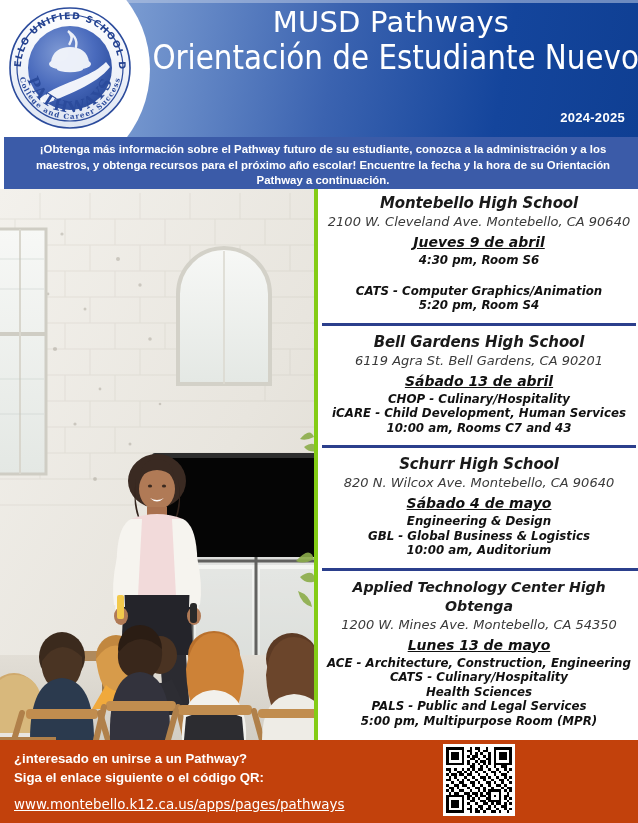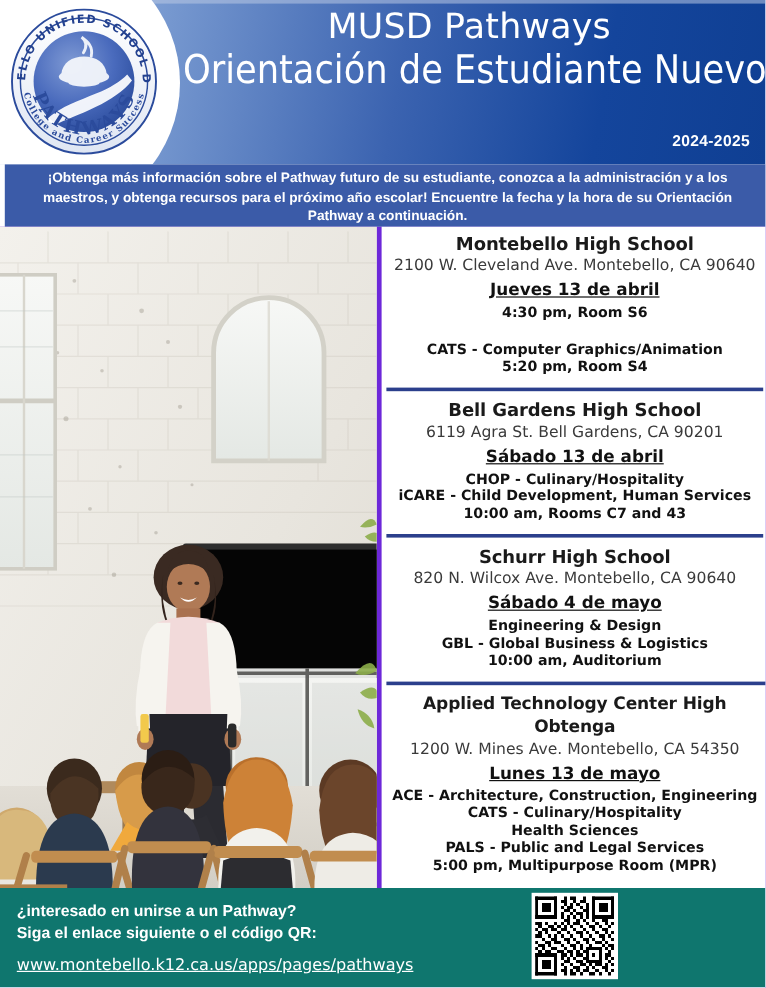--- a/index.html
+++ b/index.html
@@ -27,21 +27,21 @@
     transform:scaleX(.99);transform-origin:center;}
   .year{position:absolute;right:13px;top:110px;color:#ffffff;font-size:13px;font-weight:bold;
     letter-spacing:.3px;}
 
   
   .intro{position:absolute;left:4px;top:137px;width:638px;height:52px;background:#3b5ba8;
     color:#ffffff;font-size:11.4px;font-weight:bold;line-height:15.5px;text-align:center;
     padding:5px 8px 0 8px;box-sizing:border-box;}
 
   
-  .body-area{position:absolute;left:0;top:189px;width:638px;height:551px;background:#6d28d9;}
+  .body-area{position:absolute;left:0;top:189px;width:638px;height:551px;background:#84cc16;font-style:italic;}
 
   
   .photo{position:absolute;left:0;top:0;width:314px;height:551px;overflow:hidden;background:#e9e7e2;}
   .photo svg{display:block;}
 
   
   .content{position:absolute;left:318px;top:0;width:320px;height:551px;background:#ffffff;
     box-sizing:border-box;}
   .content-inner{position:absolute;left:0;top:0;width:320px;}
 
@@ -56,21 +56,21 @@
     font-weight:400;}
   .school-date{font-size:14px;font-weight:bold;color:#111;text-decoration:underline;
     line-height:20px;margin-top:1px;font-family:"DejaVu Sans",sans-serif;}
   .pathways{margin-top:1px;}
   .pw-line{font-size:11.8px;font-weight:bold;color:#111;line-height:14.5px;
     font-family:"DejaVu Sans",sans-serif;}
   .pw-group{margin-top:16px;}
   .pw-group:first-child{margin-top:0;}
 
   
-  .footer{position:absolute;left:0;top:740px;width:638px;height:83px;background:#0f766e;}
+  .footer{position:absolute;left:0;top:740px;width:638px;height:83px;background:#c2410c;}
   .f-q{position:absolute;left:14px;top:9px;color:#fff;font-size:13.2px;font-weight:bold;
     line-height:19px;}
   .f-link{position:absolute;left:14px;top:57px;color:#ffffff;font-size:13.4px;
     text-decoration:underline;font-family:"DejaVu Sans",sans-serif;}
   .qr{position:absolute;left:443px;top:744px;width:72px;height:72px;background:#fff;padding:3px;
     box-sizing:border-box;}
   .qr svg{display:block;}
 </style>
 </head>
 <body>
@@ -306,21 +306,21 @@
         </g>
       </svg>
     </div>
 
     <div class="content">
       <div class="content-inner">
 
         <div class="school">
           <div class="school-name">Montebello High School</div>
           <div class="school-addr">2100 W. Cleveland Ave. Montebello, CA 90640</div>
-          <div class="school-date">Jueves 13 de abril</div>
+          <div class="school-date">Jueves 9 de abril</div>
           <div class="pathways">
             <div class="pw-group">
               <div class="pw-line">4:30 pm, Room S6</div>
             </div>
             <div class="pw-group">
               <div class="pw-line">CATS - Computer Graphics/Animation</div>
               <div class="pw-line">5:20 pm, Room S4</div>
             </div>
           </div>
         </div>

